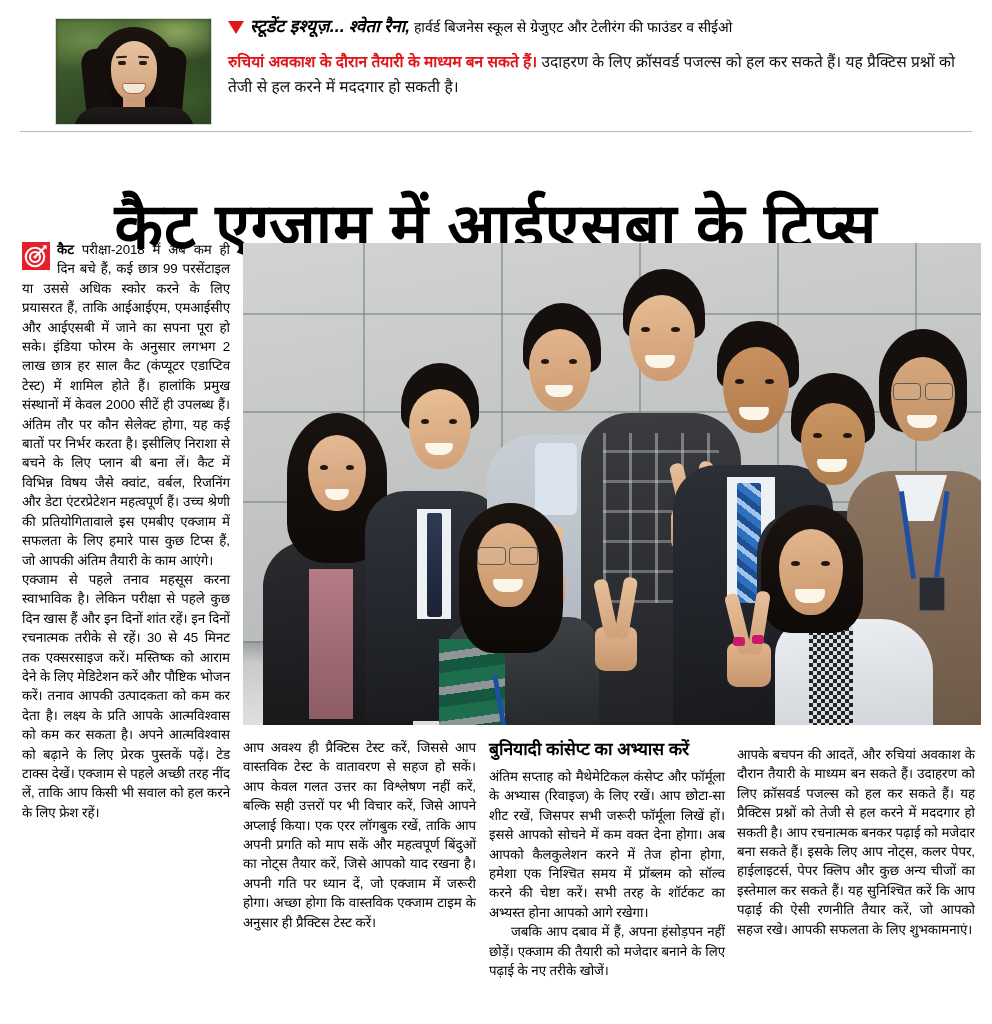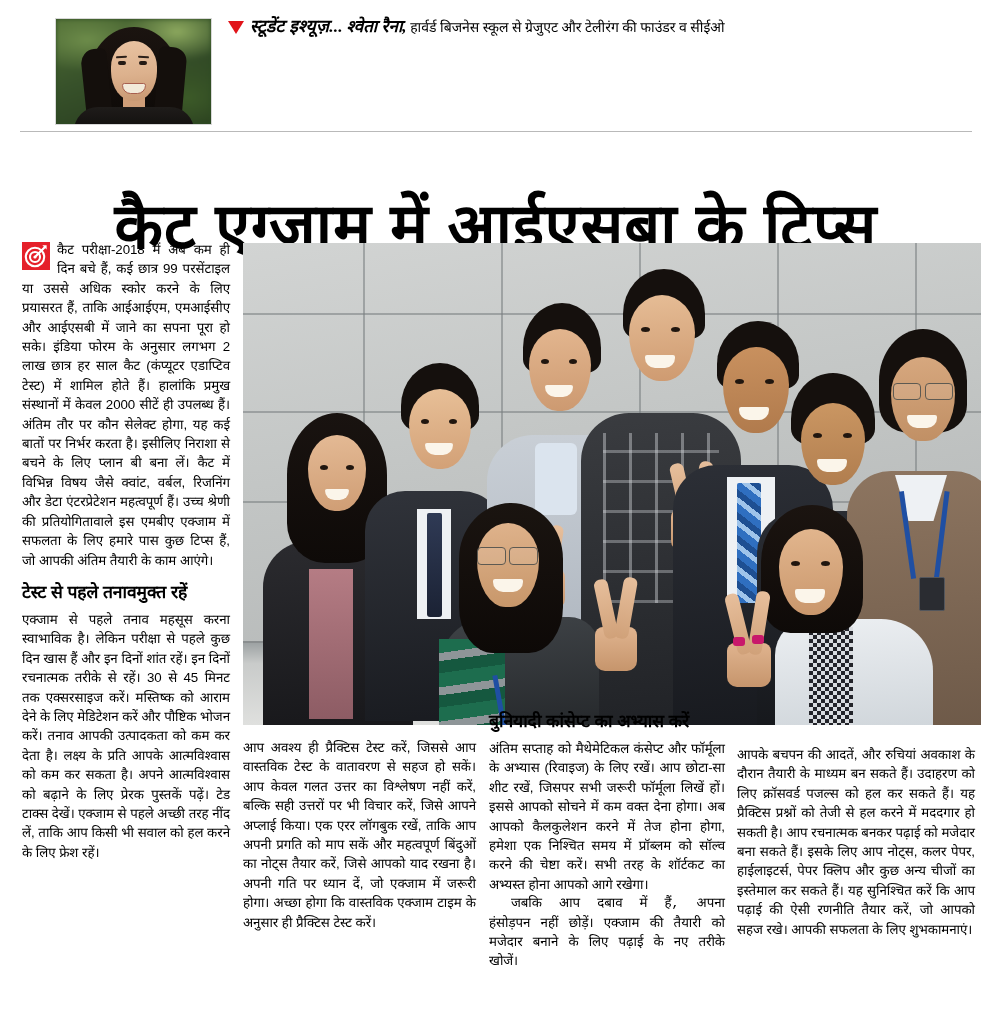--- a/index.html
+++ b/index.html
@@ -121,21 +121,21 @@
 
   .byline-block {
     position: absolute;
     left: 228px; top: 16px;
     width: 752px;
   }
   .byline-line1 {
     font-size: 14.5px;
     line-height: 20px;
     white-space: nowrap;
-    font-family: Liberation Serif, serif;
+    font-family: Liberation Sans, sans-serif;
   }
   .tri-marker {
     display: inline-block;
     width: 0; height: 0;
     border-left: 8px solid transparent;
     border-right: 8px solid transparent;
     border-top: 13px solid #e1141a;
     vertical-align: -2px;
     margin-right: 6px;
   }
@@ -280,35 +280,35 @@
     font-size: 17.5px;
     line-height: 22px;
     font-weight: bold;
     margin: 11px 0 7px 0;
     letter-spacing: -0.1px;
   }
   .subhead.first { margin-top: 0; }
 
   .col1 { left: 22px; top: 240px; width: 208px; }
   .col2 { left: 243px; top: 738px; width: 233px; }
-  .col3 { left: 489px; top: 710px; width: 236px; }
+  .col3 { left: 489px; top: 738px; width: 236px; }
   .col4 { left: 737px; top: 745px; width: 238px; }
 
   .target-icon {
     float: left;
     width: 28px; height: 28px;
     background: #e5202a;
     margin: 2px 7px 1px 0;
     position: relative;
   }
   .dropcap-lead {
-    font-weight: normal;
+    font-weight: bold;
     margin-top: 30px;
   }
-  .indent { text-indent: 22px; font-family: Liberation Mono, monospace; }
+  .indent { text-indent: 22px; }
 </style>
 </head>
 <body>
 
 <div class="header-strip">
 
   <div class="author-photo">
     <div class="ap-bg"></div>
     <div class="ap-hair"></div>
     <div class="ap-hair-l"></div>
@@ -323,20 +323,23 @@
     <div class="ap-body"></div>
   </div>
 
   <div class="byline-block">
     <div class="byline-line1">
       <span class="tri-marker"></span><span class="byline-kicker">स्टूडेंट इश्यूज़...</span>
       <span class="byline-name">श्वेता रैना,</span>
       <span class="byline-desc">हार्वर्ड बिजनेस स्कूल से ग्रेजुएट और टेलीरंग की फाउंडर व सीईओ</span>
     </div>
 
+    <div class="byline-quote">
+      <span class="quote-red">रुचियां अवकाश के दौरान तैयारी के माध्यम बन सकते हैं।</span><span class="quote-black"> उदाहरण के लिए क्रॉसवर्ड पजल्स को हल कर सकते हैं। यह प्रैक्टिस प्रश्नों को तेजी से हल करने में मददगार हो सकती है।</span>
+    </div>
   </div>
 
   <div class="header-rule-bottom"></div>
 </div>
 
 <h1 class="headline">कैट एग्जाम में आईएसबा के टिप्स</h1>
 
 <div class="main-photo">
   <div class="wall"></div>
 
@@ -483,21 +486,20 @@
     <span class="target-icon">
       <svg width="28" height="28" viewBox="0 0 28 28" aria-hidden="true">
         <circle cx="13" cy="15" r="9.2" fill="none" stroke="#ffffff" stroke-width="2.1"></circle>
         <circle cx="13" cy="15" r="5" fill="none" stroke="#ffffff" stroke-width="2.1"></circle>
         <circle cx="13" cy="15" r="1.6" fill="#ffffff"></circle>
         <path d="M13 15 L23 5" stroke="#ffffff" stroke-width="2.2" stroke-linecap="round"></path>
         <path d="M20.4 3.2 L24.6 3.2 L24.6 7.4 Z" fill="#ffffff"></path>
       </svg>
     </span><span class="dropcap-lead">कैट</span><span> परीक्षा-2018 में अब कम ही दिन बचे हैं, कई छात्र 99 परसेंटाइल या उससे अधिक स्कोर करने के लिए प्रयासरत हैं, ताकि आईआईएम, एमआईसीए और आईएसबी में जाने का सपना पूरा हो सके। इंडिया फोरम के अनुसार लगभग 2 लाख छात्र हर साल कैट (कंप्यूटर एडाप्टिव टेस्ट) में शामिल होते हैं। हालांकि प्रमुख संस्थानों में केवल 2000 सीटें ही उपलब्ध हैं। अंतिम तौर पर कौन सेलेक्ट होगा, यह कई बातों पर निर्भर करता है। इसीलिए निराशा से बचने के लिए प्लान बी बना लें। कैट में विभिन्न विषय जैसे क्वांट, वर्बल, रिजनिंग और डेटा एंटरप्रेटेशन महत्वपूर्ण हैं। उच्च श्रेणी की प्रतियोगितावाले इस एमबीए एक्जाम में सफलता के लिए हमारे पास कुछ टिप्स हैं, जो आपकी अंतिम तैयारी के काम आएंगे।</span>
   </p>
-  <div class="subhead">टेस्ट से पहले तनावमुक्त रहें</div>
   <p>एक्जाम से पहले तनाव महसूस करना स्वाभाविक है। लेकिन परीक्षा से पहले कुछ दिन खास हैं और इन दिनों शांत रहें। इन दिनों रचनात्मक तरीके से रहें। 30 से 45 मिनट तक एक्सरसाइज करें। मस्तिष्क को आराम देने के लिए मेडिटेशन करें और पौष्टिक भोजन करें। तनाव आपकी उत्पादकता को कम कर देता है। लक्ष्य के प्रति आपके आत्मविश्वास को कम कर सकता है। अपने आत्मविश्वास को बढ़ाने के लिए प्रेरक पुस्तकें पढ़ें। टेड टाक्स देखें। एक्जाम से पहले अच्छी तरह नींद लें, ताकि आप किसी भी सवाल को हल करने के लिए फ्रेश रहें।</p>
 </div>
 
 <div class="col col2">
   <p>आप अवश्य ही प्रैक्टिस टेस्ट करें, जिससे आप वास्तविक टेस्ट के वातावरण से सहज हो सकें। आप केवल गलत उत्तर का विश्लेषण नहीं करें, बल्कि सही उत्तरों पर भी विचार करें, जिसे आपने अप्लाई किया। एक एरर लॉगबुक रखें, ताकि आप अपनी प्रगति को माप सकें और महत्वपूर्ण बिंदुओं का नोट्स तैयार करें, जिसे आपको याद रखना है। अपनी गति पर ध्यान दें, जो एक्जाम में जरूरी होगा। अच्छा होगा कि वास्तविक एक्जाम टाइम के अनुसार ही प्रैक्टिस टेस्ट करें।</p>
 </div>
 
 <div class="col col3">
   <div class="subhead first">बुनियादी कांसेप्ट का अभ्यास करें</div>
   <p>अंतिम सप्ताह को मैथेमेटिकल कंसेप्ट और फॉर्मूला के अभ्यास (रिवाइज) के लिए रखें। आप छोटा-सा शीट रखें, जिसपर सभी जरूरी फॉर्मूला लिखें हों। इससे आपको सोचने में कम वक्त देना होगा। अब आपको कैलकुलेशन करने में तेज होना होगा, हमेशा एक निश्चित समय में प्रॉब्लम को सॉल्व करने की चेष्टा करें। सभी तरह के शॉर्टकट का अभ्यस्त होना आपको आगे रखेगा।</p>

